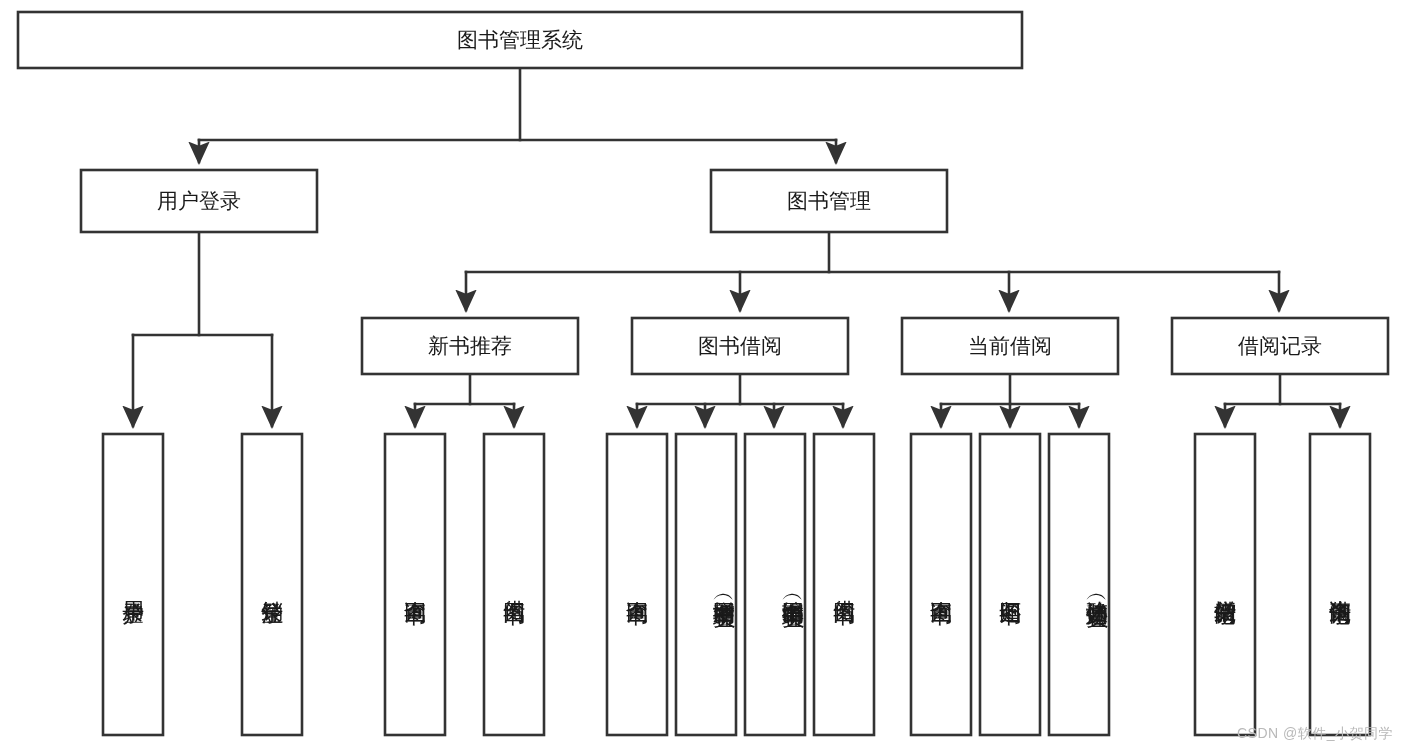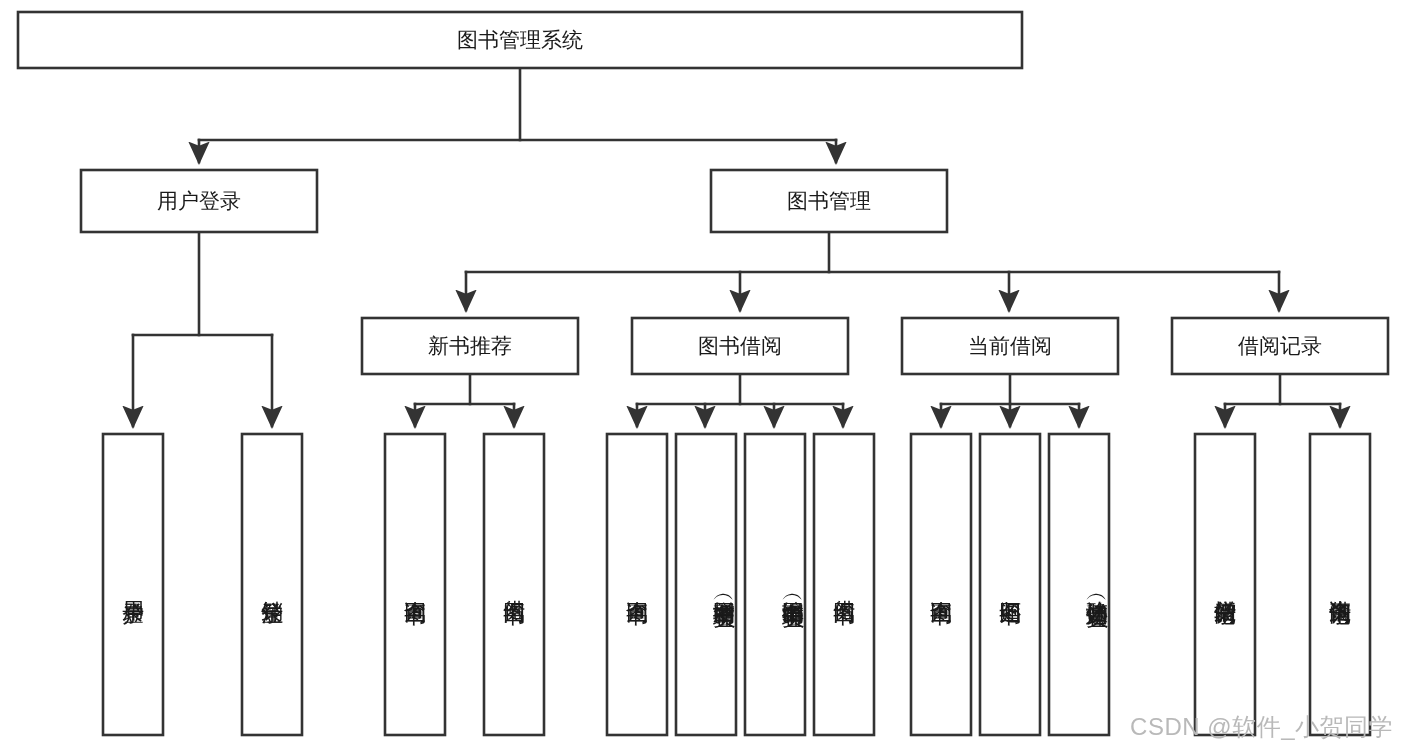--- a/index.html
+++ b/index.html
@@ -59,21 +59,21 @@
     justify-content: center;
     text-align: center;
     white-space: nowrap;
     pointer-events: none;
   }
   .watermark {
     position: absolute;
     right: 12px;
     bottom: 4px;
     font-family: "Liberation Sans", "DejaVu Sans", sans-serif;
-    font-size: 24px;
+    font-size: 14px;
     color: #b9b9b9;
     letter-spacing: 0.5px;
     user-select: none;
     text-align: right;
   }
 </style>
 </head>
 <body>
 
 <div id="root">

